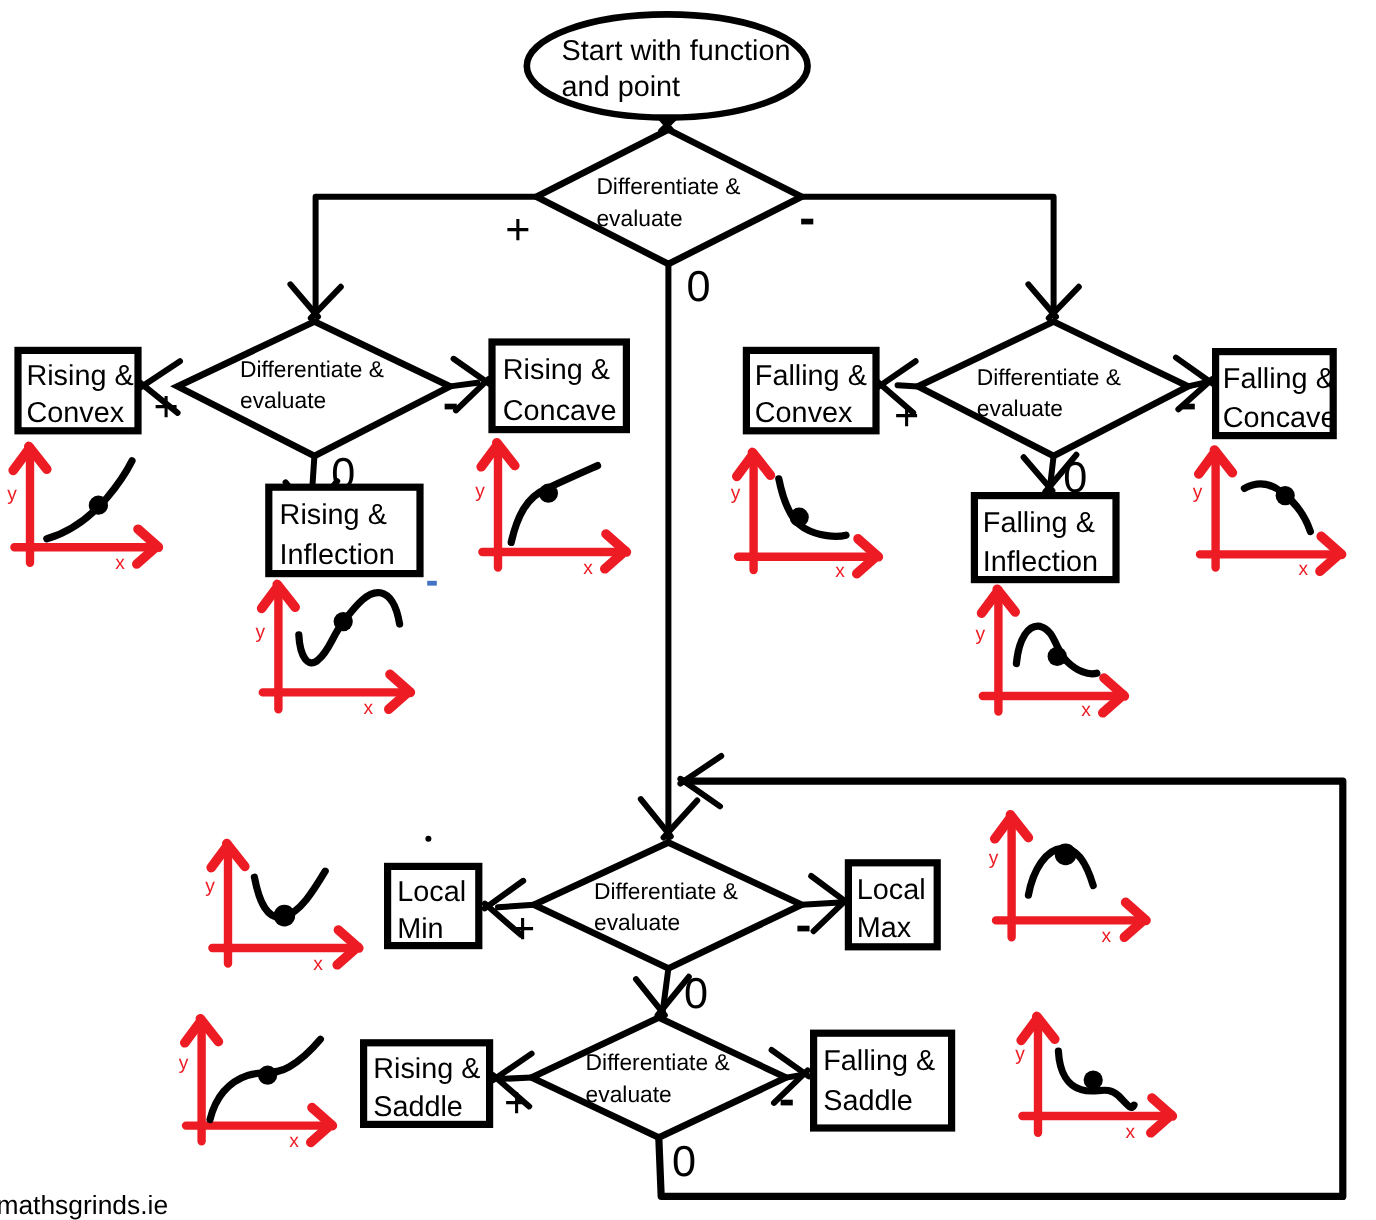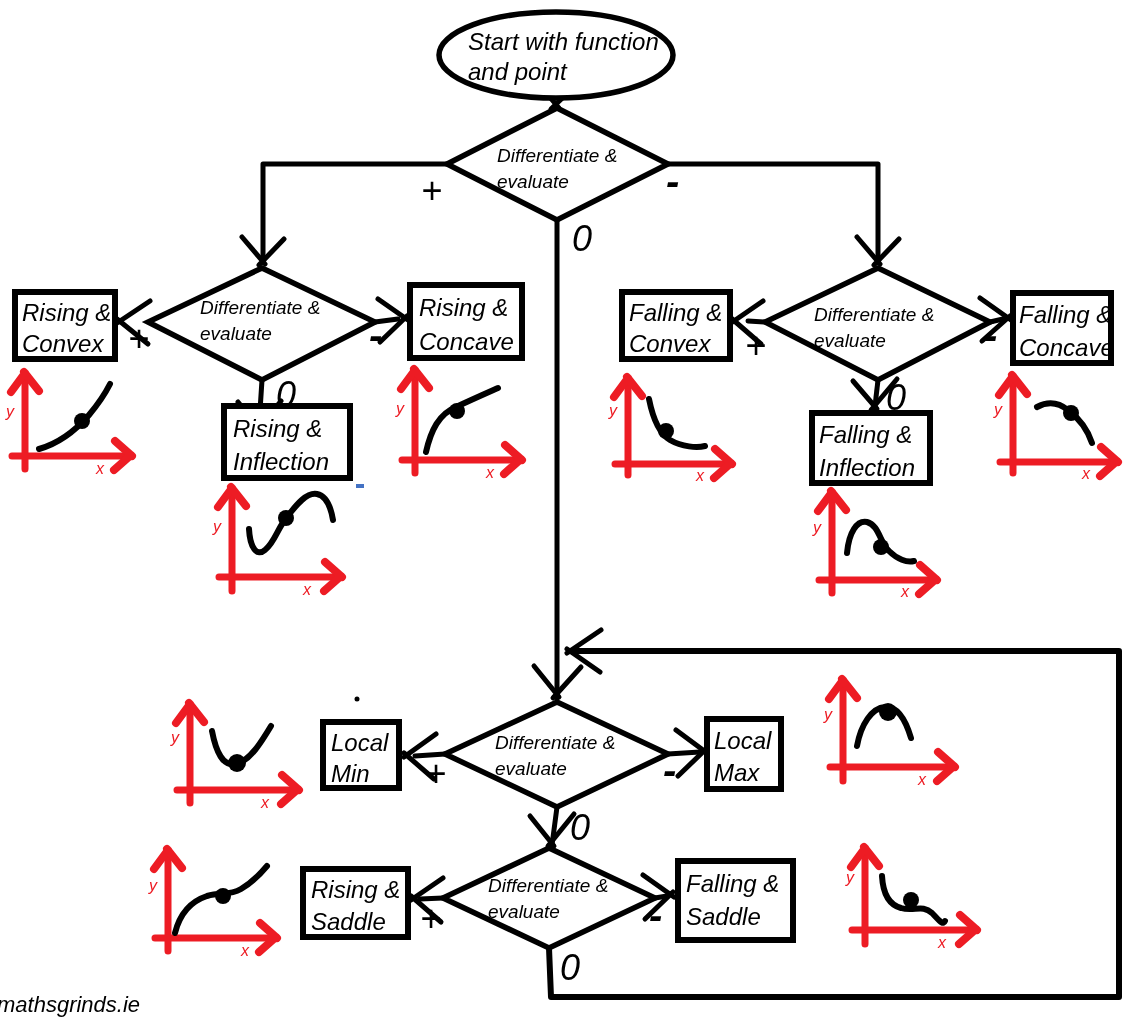--- a/index.html
+++ b/index.html
@@ -1,17 +1,17 @@
 <!DOCTYPE html>
 <html style="--ink: #000000; --axis: #ed1c24; --background: #ffffff; --stray_mark: #4472c4;"><head>
 <meta charset="utf-8">
 <style>
   html,body{margin:0;padding:0;background:#fff;}
   .stage{position:relative;width:1147px;height:1017px;background:var(--background,#fff);overflow:hidden;
-         font-family:"Liberation Sans", sans-serif;font-style:italic;}
+         font-family:"Liberation Sans", sans-serif;}
   svg{display:block;}
   svg text{font-family:"Liberation Sans", sans-serif;fill:var(--ink,#000);}
   .shape{fill:#fff;stroke:var(--ink,#000);stroke-width:5.5;}
   .box{fill:#fff;stroke:var(--ink,#000);stroke-width:6;}
   .ink-line{fill:none;stroke:var(--ink,#000);stroke-width:5;stroke-linecap:round;stroke-linejoin:round;}
   .ink-loop{fill:none;stroke:var(--ink,#000);stroke-width:6;stroke-linecap:round;stroke-linejoin:round;}
   .arrowhead{fill:none;stroke:var(--ink,#000);stroke-width:5;stroke-linecap:round;}
   .axis{fill:none;stroke:var(--axis,#ed1c24);stroke-width:7;stroke-linecap:round;}
   .axis-tip{fill:none;stroke:var(--axis,#ed1c24);stroke-width:8;stroke-linecap:round;}
   .curve{fill:none;stroke:var(--ink,#000);stroke-width:6;stroke-linecap:round;}

